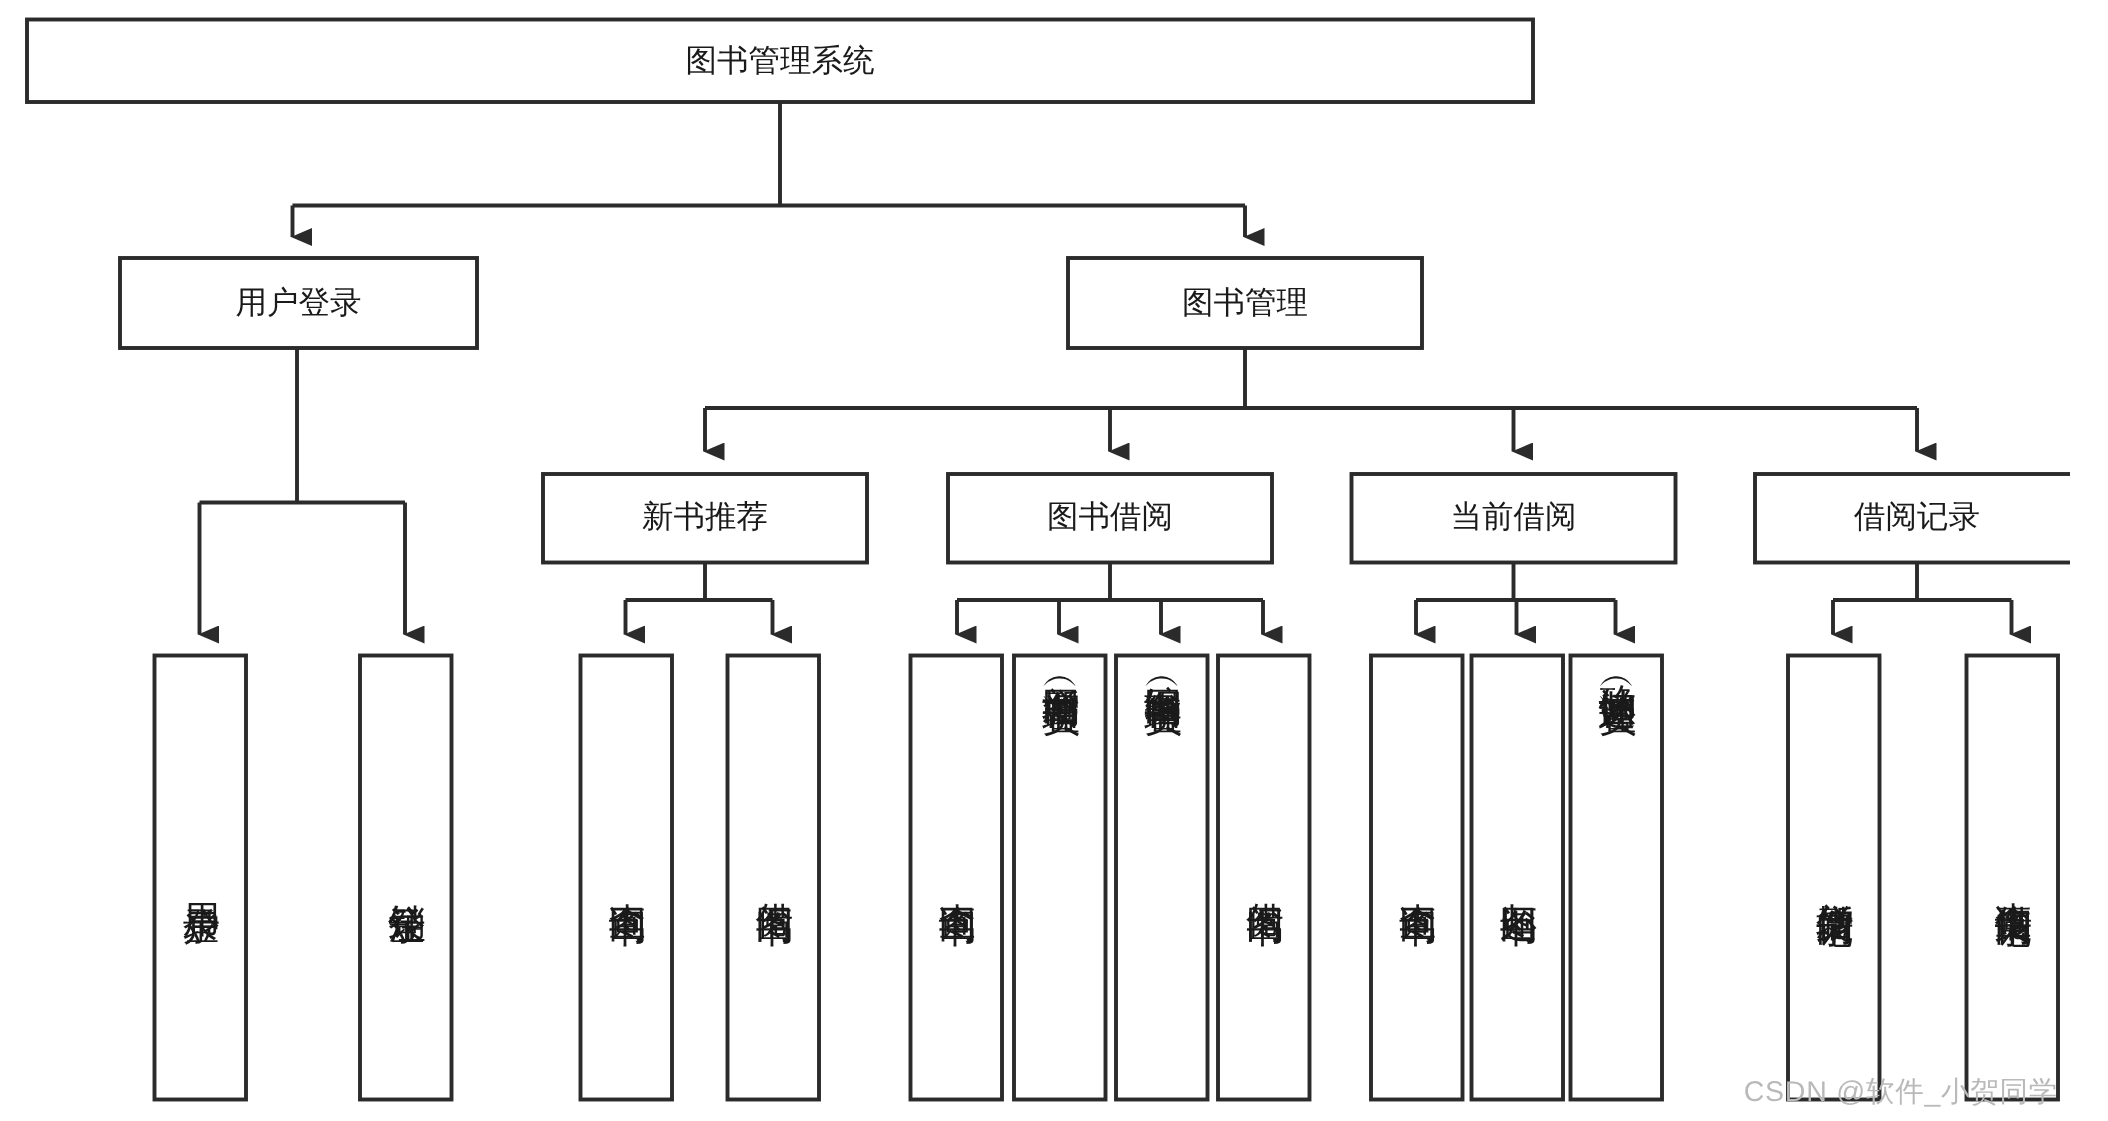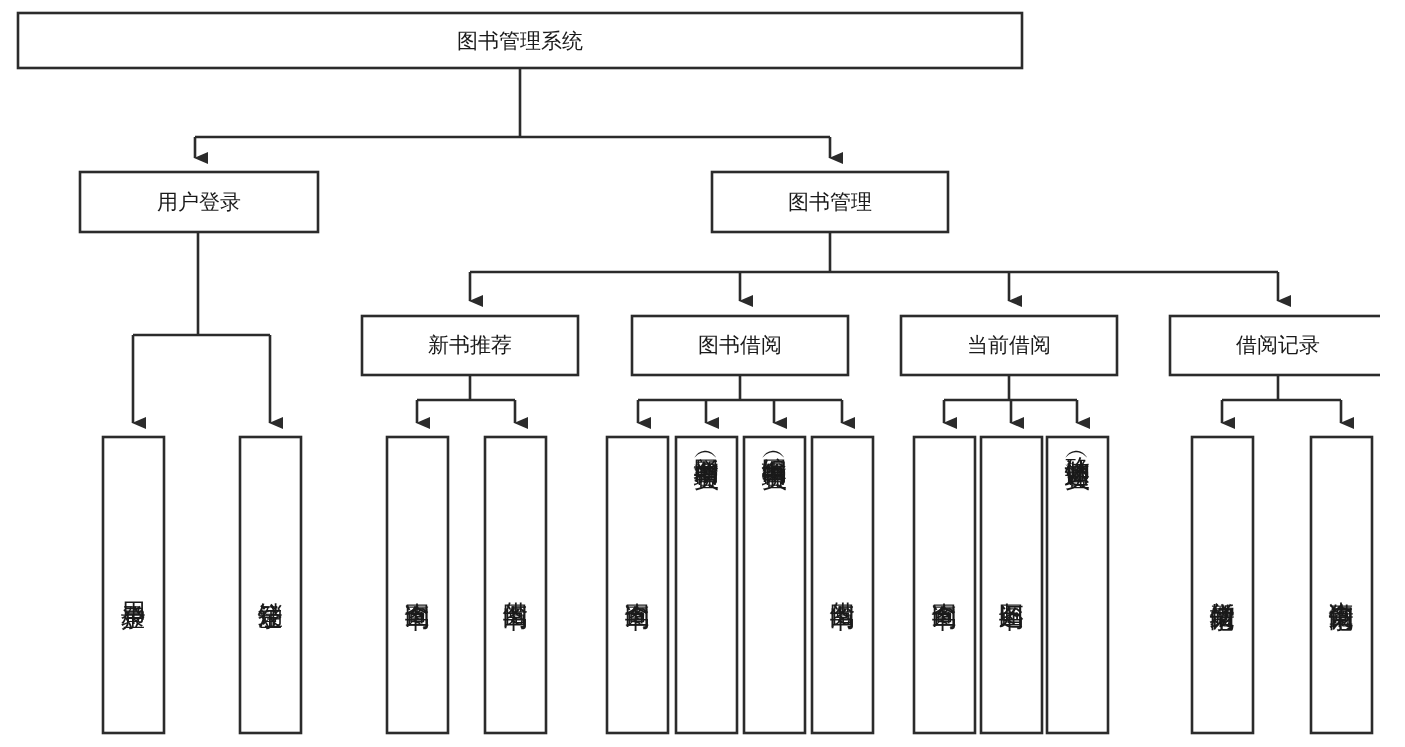--- a/index.html
+++ b/index.html
@@ -217,14 +217,15 @@
     <span class="leaf-label-v">确认归还（管理员）</span>
   </div>
 
   <div class="leaf-label-wrap" style="left:1192px; top:437px; width:61px; height:296px;">
     <span class="leaf-label-v">新增借阅记录</span>
   </div>
   <div class="leaf-label-wrap" style="left:1311px; top:437px; width:61px; height:296px;">
     <span class="leaf-label-v">查询借阅记录</span>
   </div>
 
+  <div id="watermark">CSDN @软件_小贺同学</div>
 
 </div>
 
 </body></html>

